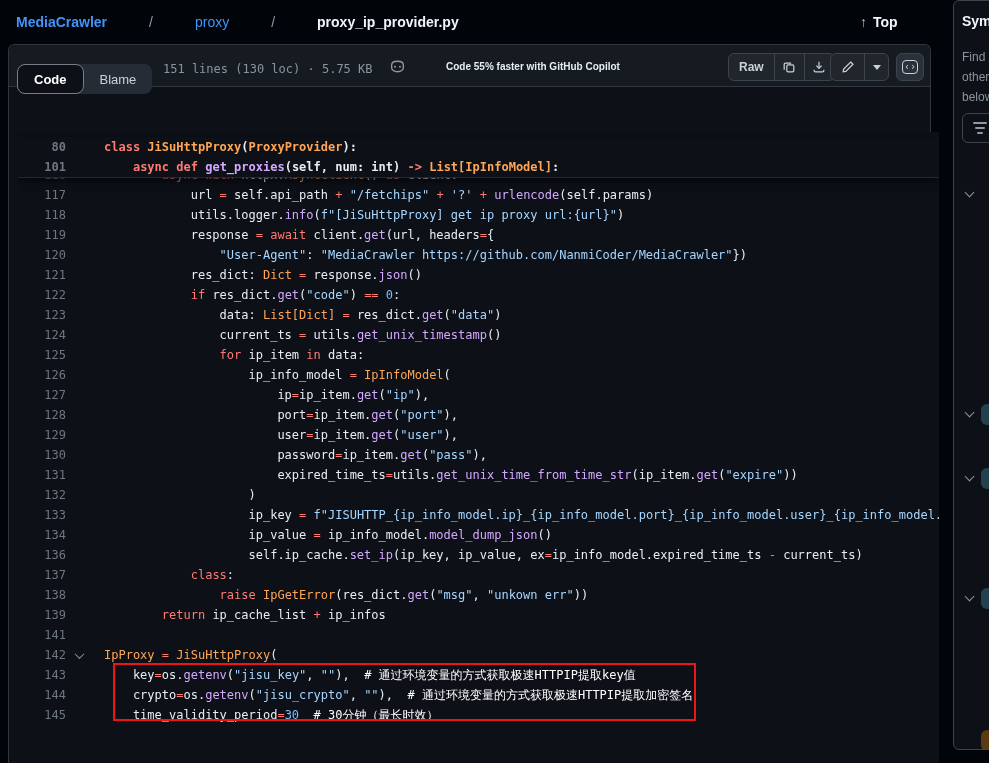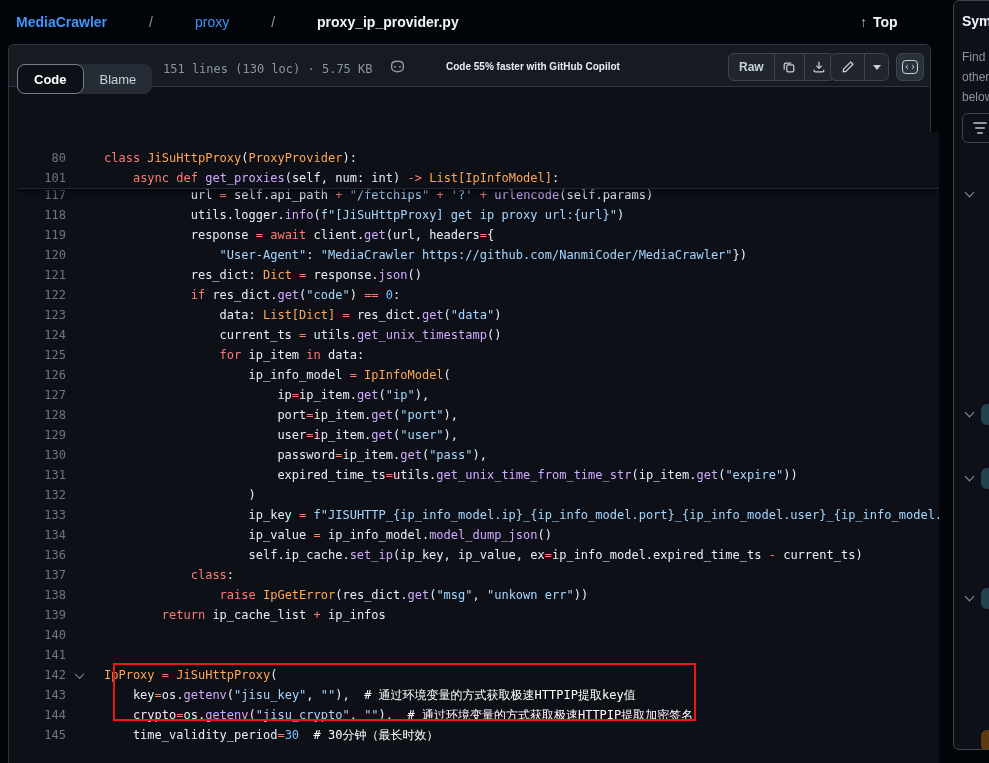--- a/index.html
+++ b/index.html
@@ -46,21 +46,21 @@
   
   .code-area{position:absolute;left:9px;top:87px;width:921px;height:676px;overflow:hidden;background:#0d1117;}
   .code-scroll{position:absolute;left:0;top:33px;width:100%;}
   .code-row{display:flex;height:20px;line-height:20px;font-family:"DejaVu Sans Mono","Liberation Mono",monospace;font-size:12px;white-space:pre;}
   .ln{width:48px;text-align:right;color:#6e7681;flex:none;cursor:pointer;}
   .chev-slot{width:38px;flex:none;display:flex;align-items:center;}
   .fold-chev{display:inline-block;width:7px;height:7px;border-right:1.6px solid #8b949e;border-bottom:1.6px solid #8b949e;transform:rotate(45deg) translate(-1px,-1px);margin-left:10px;cursor:pointer;}
   .code-text{flex:1;overflow:hidden;}
   .tk-d{color:#e6edf3}.tk-k{color:#ff7b72}.tk-s{color:#a5d6ff}.tk-e{color:#d2a8ff}
   .tk-v{color:#ffa657}.tk-n{color:#79c0ff}.tk-c{color:#ffffff}
-  .sticky-lines{position:absolute;left:0;top:16px;width:100%;height:40px;background:#0d1117;box-shadow:0 1px 0 rgba(48,54,61,.7),0 3px 8px rgba(1,4,9,.85);}
+  .sticky-lines{position:absolute;left:0;top:5px;width:100%;height:40px;background:#0d1117;box-shadow:0 1px 0 rgba(48,54,61,.7),0 3px 8px rgba(1,4,9,.85);font-weight:bold;}
 
   
   .highlight-box{position:absolute;left:113px;top:663px;width:583px;height:58px;border:2px solid #ed1515;z-index:30;pointer-events:none;}
 
   
   .symbols-panel{position:absolute;left:953px;top:0;width:80px;height:750px;background:#0d1117;border:1px solid #3d444d;border-radius:6px;overflow:hidden;}
   .sym-title{position:absolute;left:8px;top:12px;font-size:14px;font-weight:700;color:#f0f6fc;white-space:nowrap;}
   .sym-desc{position:absolute;left:8px;top:46px;width:300px;font-size:12px;line-height:20px;color:#8b949e;}
   .sym-filter{position:absolute;left:8px;top:112px;width:150px;height:30px;border:1px solid #3d444d;border-radius:6px;display:flex;align-items:center;padding-left:10px;cursor:pointer;}
   .filter-icon{display:flex;flex-direction:column;gap:3px;}
@@ -170,21 +170,20 @@
         <div class="code-row"><div class="ln">129</div><div class="chev-slot"></div><div class="code-text"><span class="tk-d">                        user</span><span class="tk-k">=</span><span class="tk-d">ip_item.</span><span class="tk-e">get</span><span class="tk-d">(</span><span class="tk-s">"user"</span><span class="tk-d">),</span></div></div>
         <div class="code-row"><div class="ln">130</div><div class="chev-slot"></div><div class="code-text"><span class="tk-d">                        password</span><span class="tk-k">=</span><span class="tk-d">ip_item.</span><span class="tk-e">get</span><span class="tk-d">(</span><span class="tk-s">"pass"</span><span class="tk-d">),</span></div></div>
         <div class="code-row"><div class="ln">131</div><div class="chev-slot"></div><div class="code-text"><span class="tk-d">                        expired_time_ts</span><span class="tk-k">=</span><span class="tk-d">utils.</span><span class="tk-e">get_unix_time_from_time_str</span><span class="tk-d">(ip_item.</span><span class="tk-e">get</span><span class="tk-d">(</span><span class="tk-s">"expire"</span><span class="tk-d">))</span></div></div>
         <div class="code-row"><div class="ln">132</div><div class="chev-slot"></div><div class="code-text"><span class="tk-d">                    )</span></div></div>
         <div class="code-row"><div class="ln">133</div><div class="chev-slot"></div><div class="code-text"><span class="tk-d">                    ip_key </span><span class="tk-k">=</span><span class="tk-d"> </span><span class="tk-s">f"JISUHTTP_{ip_info_model.ip}_{ip_info_model.port}_{ip_info_model.user}_{ip_info_model.password}"</span></div></div>
         <div class="code-row"><div class="ln">134</div><div class="chev-slot"></div><div class="code-text"><span class="tk-d">                    ip_value </span><span class="tk-k">=</span><span class="tk-d"> ip_info_model.</span><span class="tk-e">model_dump_json</span><span class="tk-d">()</span></div></div>
         <div class="code-row"><div class="ln">136</div><div class="chev-slot"></div><div class="code-text"><span class="tk-d">                    self.ip_cache.</span><span class="tk-e">set_ip</span><span class="tk-d">(ip_key, ip_value, ex</span><span class="tk-k">=</span><span class="tk-d">ip_info_model.expired_time_ts </span><span class="tk-k">-</span><span class="tk-d"> current_ts)</span></div></div>
         <div class="code-row"><div class="ln">137</div><div class="chev-slot"></div><div class="code-text"><span class="tk-d">            </span><span class="tk-k">class</span><span class="tk-d">:</span></div></div>
         <div class="code-row"><div class="ln">138</div><div class="chev-slot"></div><div class="code-text"><span class="tk-d">                </span><span class="tk-k">raise</span><span class="tk-d"> </span><span class="tk-v">IpGetError</span><span class="tk-d">(res_dict.</span><span class="tk-e">get</span><span class="tk-d">(</span><span class="tk-s">"msg"</span><span class="tk-d">, </span><span class="tk-s">"unkown err"</span><span class="tk-d">))</span></div></div>
         <div class="code-row"><div class="ln">139</div><div class="chev-slot"></div><div class="code-text"><span class="tk-d">        </span><span class="tk-k">return</span><span class="tk-d"> ip_cache_list </span><span class="tk-k">+</span><span class="tk-d"> ip_infos</span></div></div>
-        <div class="code-row"><div class="ln">140</div><div class="chev-slot"></div><div class="code-text"></div></div>
         <div class="code-row"><div class="ln">141</div><div class="chev-slot"></div><div class="code-text"></div></div>
         <div class="code-row"><div class="ln">142</div><div class="chev-slot"><span class="fold-chev"></span></div><div class="code-text"><span class="tk-v">IpProxy</span><span class="tk-d"> </span><span class="tk-k">=</span><span class="tk-d"> </span><span class="tk-v">JiSuHttpProxy</span><span class="tk-d">(</span></div></div>
         <div class="code-row"><div class="ln">143</div><div class="chev-slot"></div><div class="code-text"><span class="tk-d">    key</span><span class="tk-k">=</span><span class="tk-d">os.</span><span class="tk-e">getenv</span><span class="tk-d">(</span><span class="tk-s">"jisu_key"</span><span class="tk-d">, </span><span class="tk-s">""</span><span class="tk-d">),  </span><span class="tk-c"># 通过环境变量的方式获取极速HTTPIP提取key值</span></div></div>
         <div class="code-row"><div class="ln">144</div><div class="chev-slot"></div><div class="code-text"><span class="tk-d">    crypto</span><span class="tk-k">=</span><span class="tk-d">os.</span><span class="tk-e">getenv</span><span class="tk-d">(</span><span class="tk-s">"jisu_crypto"</span><span class="tk-d">, </span><span class="tk-s">""</span><span class="tk-d">),  </span><span class="tk-c"># 通过环境变量的方式获取极速HTTPIP提取加密签名</span></div></div>
         <div class="code-row"><div class="ln">145</div><div class="chev-slot"></div><div class="code-text"><span class="tk-d">    time_validity_period</span><span class="tk-k">=</span><span class="tk-n">30</span><span class="tk-d">  </span><span class="tk-c"># 30分钟（最长时效）</span></div></div>
       </div>
     <div class="sticky-lines" id="sticky-lines">
         <div class="code-row"><div class="ln">80</div><div class="chev-slot"></div><div class="code-text"><span class="tk-k">class</span><span class="tk-d"> </span><span class="tk-v">JiSuHttpProxy</span><span class="tk-d">(</span><span class="tk-v">ProxyProvider</span><span class="tk-d">):</span></div></div>
         <div class="code-row"><div class="ln">101</div><div class="chev-slot"></div><div class="code-text"><span class="tk-d">    </span><span class="tk-k">async</span><span class="tk-d"> </span><span class="tk-k">def</span><span class="tk-d"> </span><span class="tk-e">get_proxies</span><span class="tk-d">(self, num: int) </span><span class="tk-k">-&gt;</span><span class="tk-d"> </span><span class="tk-v">List[IpInfoModel]</span><span class="tk-d">:</span></div></div>
       </div>

